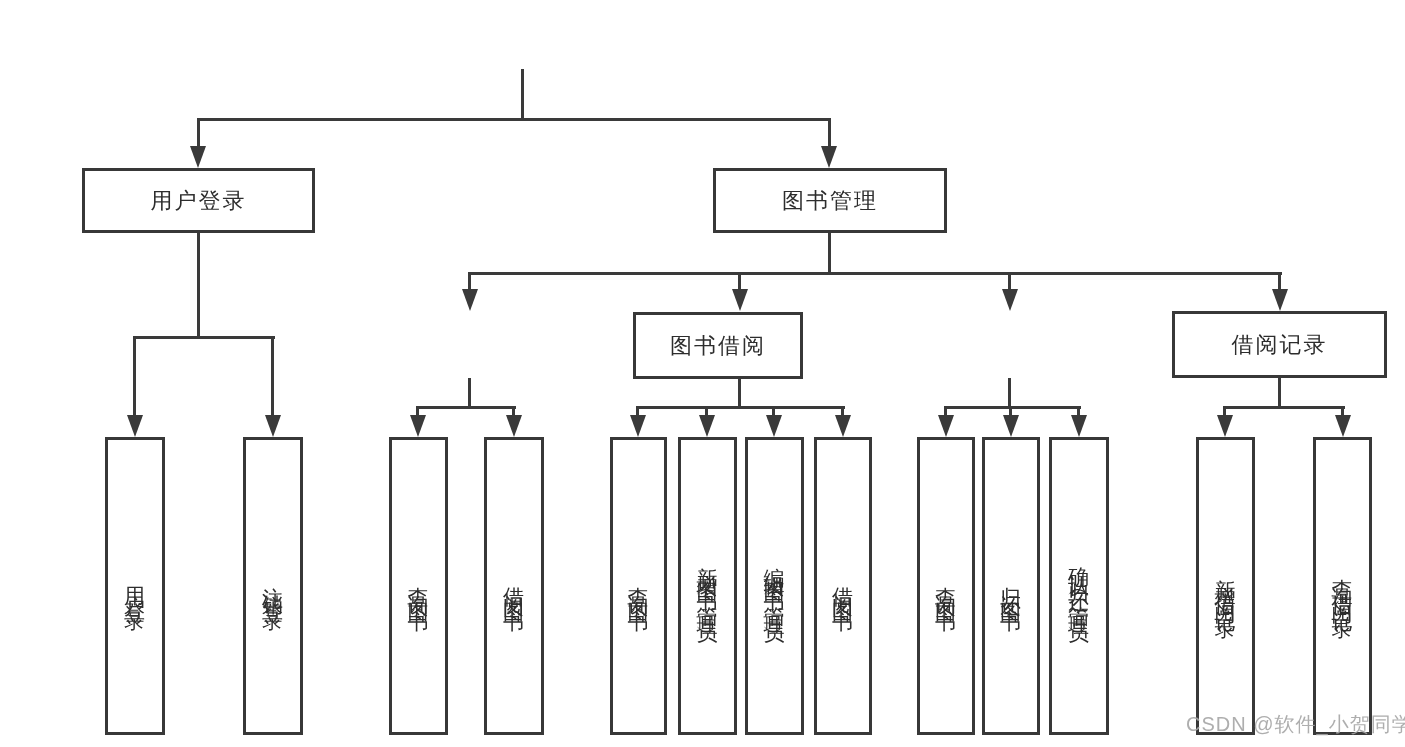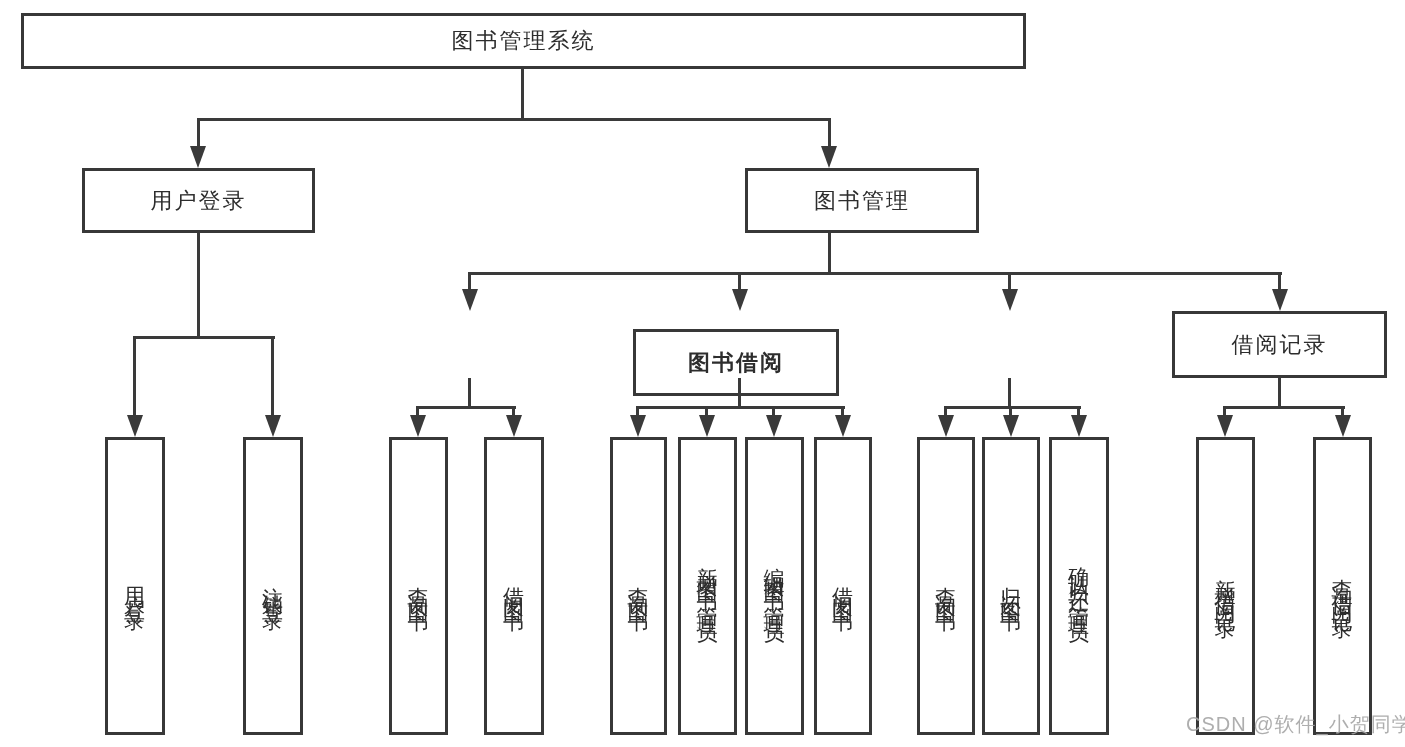--- a/index.html
+++ b/index.html
@@ -45,35 +45,32 @@
     font-size:20px;letter-spacing:1px;
     color:rgba(165,165,165,0.9);
     z-index:10;white-space:nowrap;
   }
 </style>
 </head>
 <body>
 
 <div id="stage">
 
-  <div class="box" style="left:21px;top:13px;width:1005px;height:56px;">
-    <span>图书管理系统</span>
-  </div>
 
   <div class="vline" style="left:521px;top:69px;height:49px;"></div>
   <div class="hline" style="left:197px;top:118px;width:634px;"></div>
   <div class="vline" style="left:197px;top:118px;height:32px;"></div>
   <div class="arrow" style="left:190px;top:146px;"></div>
   <div class="vline" style="left:828px;top:118px;height:32px;"></div>
   <div class="arrow" style="left:821px;top:146px;"></div>
 
   <div class="box" style="left:82px;top:168px;width:233px;height:65px;">
     <span>用户登录</span>
   </div>
-  <div class="box" style="left:713px;top:168px;width:234px;height:65px;margin-left:32px;">
+  <div class="box" style="left:713px;top:168px;width:234px;height:65px;">
     <span>图书管理</span>
   </div>
 
   <div class="vline" style="left:197px;top:233px;height:103px;"></div>
   <div class="hline" style="left:133px;top:336px;width:142px;"></div>
   <div class="vline" style="left:133px;top:336px;height:83px;"></div>
   <div class="arrow" style="left:127px;top:415px;"></div>
   <div class="vline" style="left:271px;top:336px;height:83px;"></div>
   <div class="arrow" style="left:265px;top:415px;"></div>
 
@@ -81,21 +78,21 @@
   <div class="hline" style="left:468px;top:272px;width:814px;"></div>
   <div class="vline" style="left:468px;top:272px;height:21px;"></div>
   <div class="arrow" style="left:462px;top:289px;"></div>
   <div class="vline" style="left:738px;top:272px;height:21px;"></div>
   <div class="arrow" style="left:732px;top:289px;"></div>
   <div class="vline" style="left:1008px;top:272px;height:21px;"></div>
   <div class="arrow" style="left:1002px;top:289px;"></div>
   <div class="vline" style="left:1278px;top:272px;height:21px;"></div>
   <div class="arrow" style="left:1272px;top:289px;"></div>
 
-  <div class="box" style="left:633px;top:329px;width:206px;height:67px;font-weight:bold;">
+  <div class="box" style="left:633px;top:312px;width:170px;height:67px;">
     <span>图书借阅</span>
   </div>
   <div class="box" style="left:1172px;top:311px;width:215px;height:67px;">
     <span>借阅记录</span>
   </div>
 
   <div class="vline" style="left:468px;top:378px;height:28px;"></div>
   <div class="hline" style="left:416px;top:406px;width:100px;"></div>
   <div class="vline" style="left:416px;top:406px;height:13px;"></div>
   <div class="arrow" style="left:410px;top:415px;"></div>

